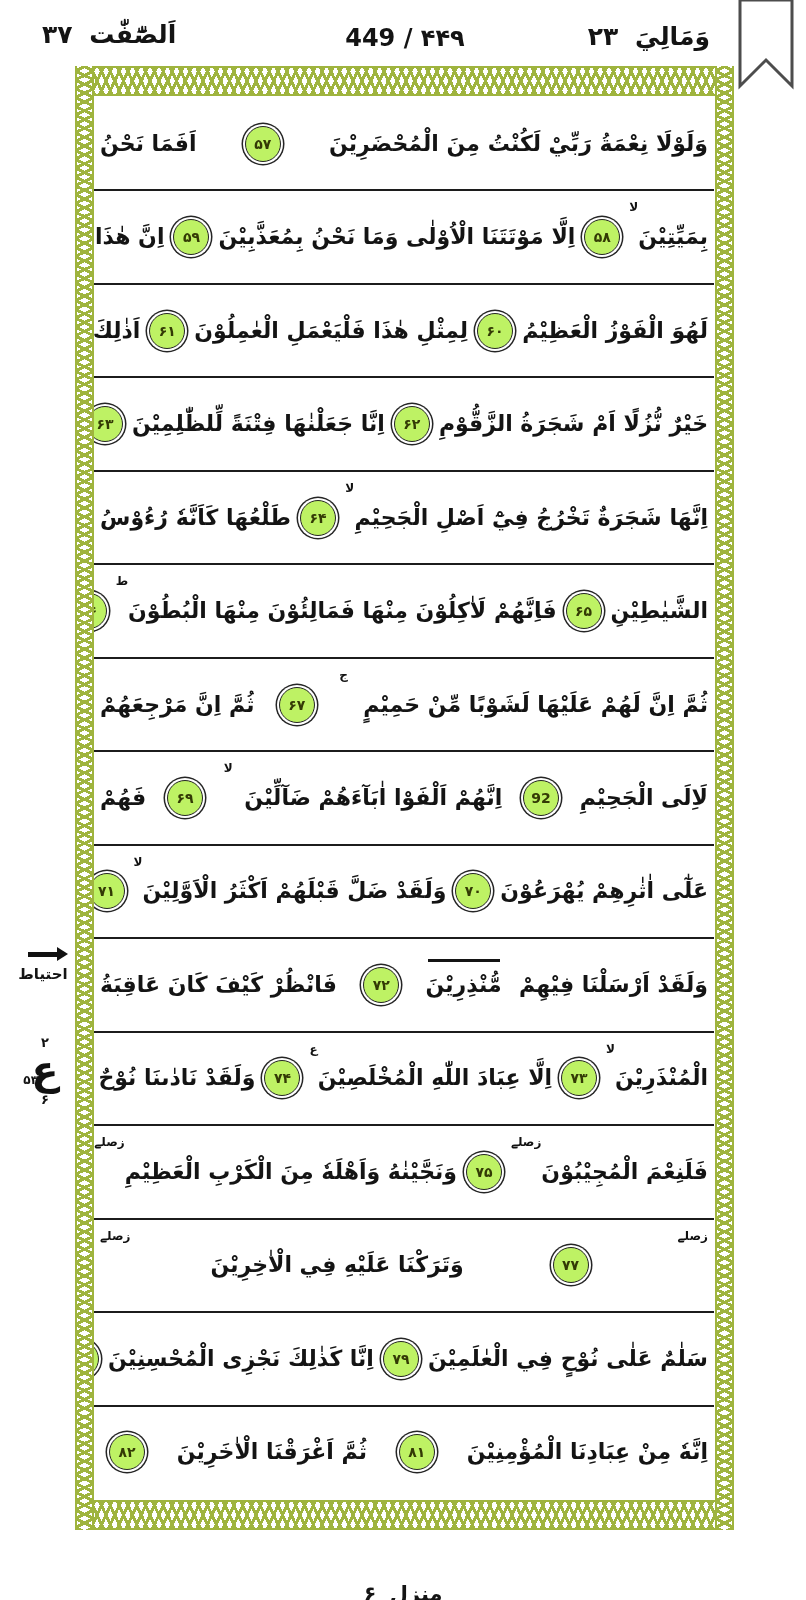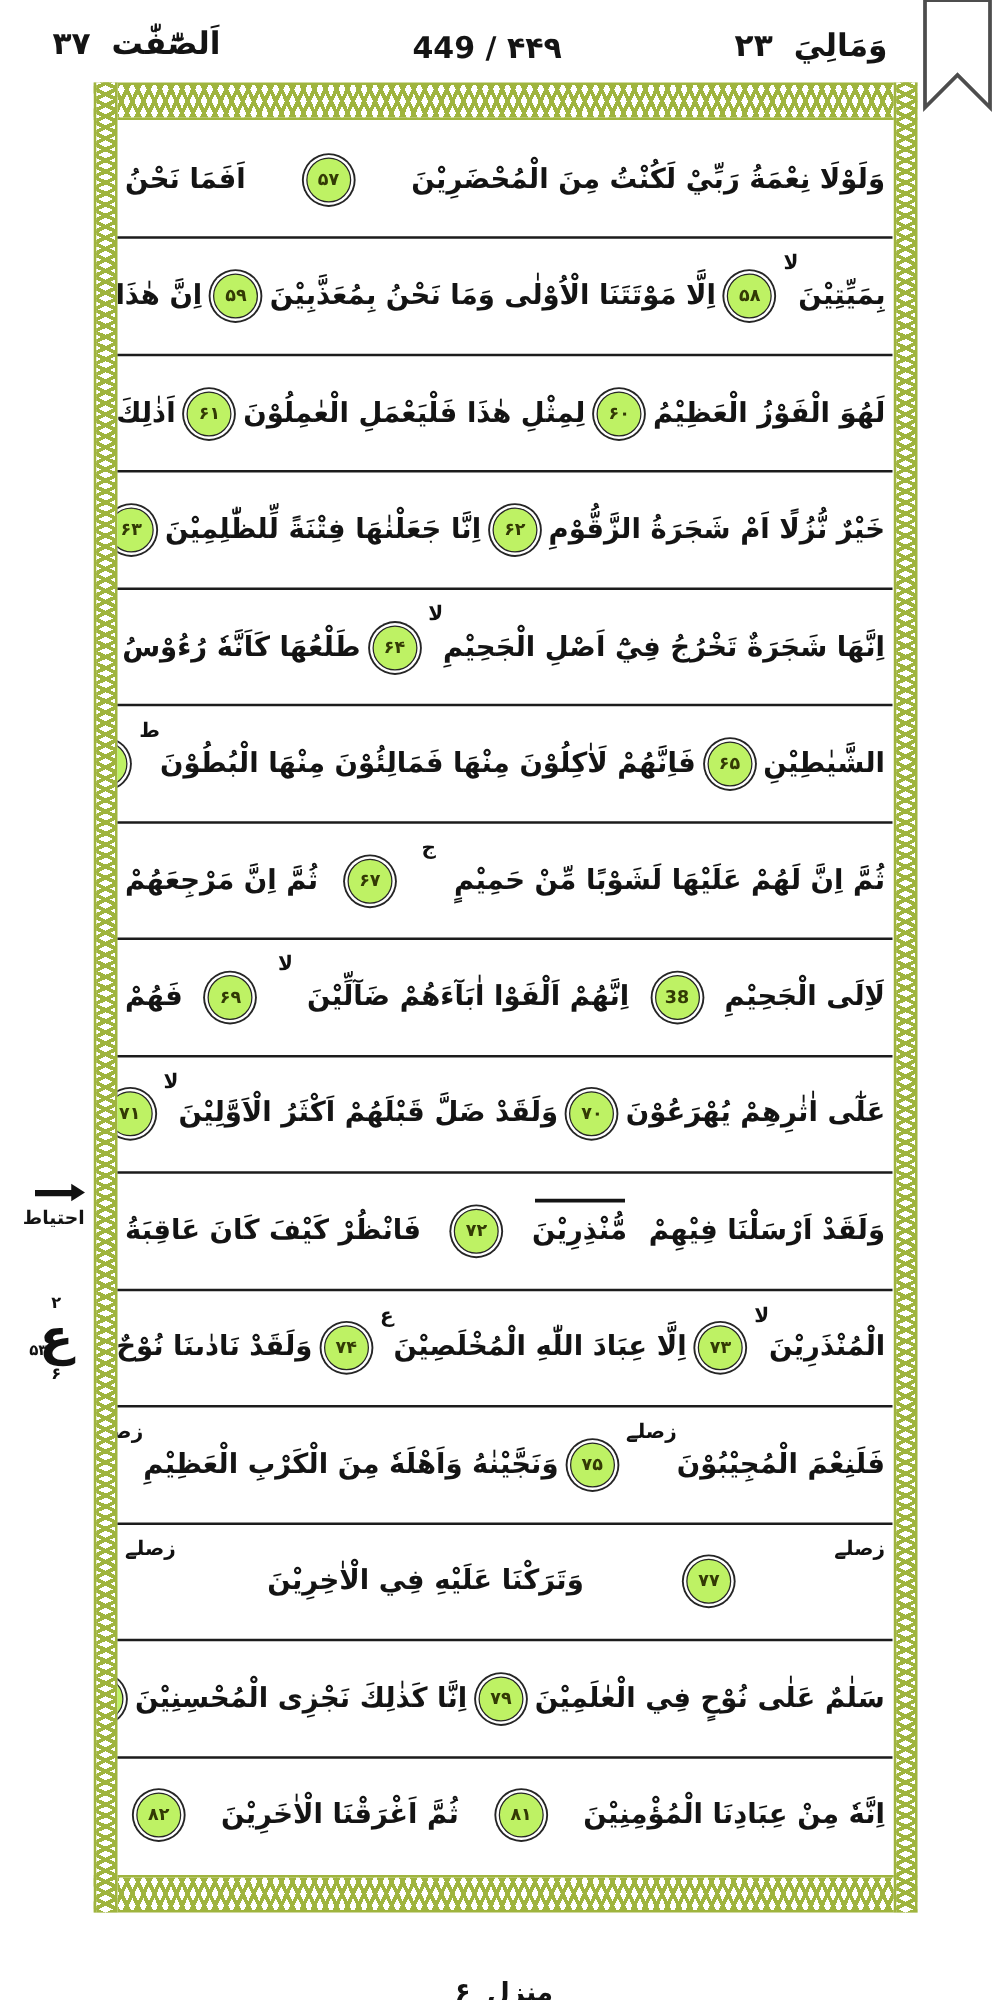--- a/index.html
+++ b/index.html
@@ -1,21 +1,21 @@
 <!DOCTYPE html>
 <html lang="ar"><head>
 <meta charset="utf-8">
 <style>
   html,body{margin:0;padding:0;background:#fff;}
   .page{position:relative;width:806px;height:1600px;background:#fff;overflow:hidden;
         font-family:"DejaVu Sans",sans-serif;color:#141414;}
 
   
   .hdr-surah{position:absolute;top:20px;left:42px;direction:rtl;font-size:25px;font-weight:bold;white-space:nowrap;}
-  .hdr-center{position:absolute;top:24px;left:330px;width:150px;font-size:24px;font-weight:bold;direction:ltr;}
+  .hdr-center{position:absolute;top:24px;left:330px;width:150px;text-align:center;font-size:24px;font-weight:bold;direction:ltr;}
   .hdr-juz{position:absolute;top:22px;right:96px;direction:rtl;font-size:25px;font-weight:bold;white-space:nowrap;}
   .hdr-num{margin-right:8px;}
   .bookmark{position:absolute;top:0;left:736px;width:60px;height:90px;}
 
   
   .bs{position:absolute;background-color:#fff;box-sizing:border-box;}
   .bs.h{background-image:
         repeating-linear-gradient(115deg,#9fb43e 0 3px,rgba(0,0,0,0) 3px 8px),
         repeating-linear-gradient(65deg,#9fb43e 0 3px,rgba(0,0,0,0) 3px 8px);
         border-top:2.5px solid #9fb43e;border-bottom:2.5px solid #9fb43e;}
@@ -33,21 +33,21 @@
   .row{flex:1;display:flex;direction:rtl;justify-content:space-between;align-items:center;
        padding:0 6px;overflow:hidden;}
   .row + .row{border-top:2.4px solid #1c1c1c;}
   .txt{font-size:22px;font-weight:bold;white-space:nowrap;line-height:1.55;}
   .ol{position:relative;}
   .ol::before{content:"";position:absolute;top:-9px;left:2px;right:2px;height:3.5px;background:#141414;}
   .badge{width:36px;height:36px;min-width:36px;border-radius:50%;background:#bef264;
          border:1.5px solid #252525;box-shadow:0 0 0 2px #fff,0 0 0 3.5px #252525;
          display:flex;align-items:center;justify-content:center;margin:0 9px;box-sizing:border-box;}
   .badge-num{font-size:14px;font-weight:bold;color:#333a05;}
-  .mark{font-size:16px;font-weight:bold;color:#111;align-self:flex-start;margin-top:9px;white-space:nowrap;}
+  .mark{font-size:12px;font-weight:bold;color:#111;align-self:flex-start;margin-top:9px;white-space:nowrap;}
 
   
   .ihtiyat{position:absolute;top:946px;left:10px;width:66px;text-align:center;}
   .arrow{display:inline-block;position:relative;width:30px;height:5px;background:#111;margin-bottom:4px;}
   .arrow::after{content:"";position:absolute;right:-10px;top:-5px;border-left:11px solid #111;
                 border-top:7.5px solid transparent;border-bottom:7.5px solid transparent;}
   .ihtiyat-label{display:block;font-size:15px;font-weight:bold;direction:rtl;}
   .ruku{position:absolute;top:1036px;left:18px;width:54px;display:flex;flex-direction:column;
         align-items:center;font-weight:bold;color:#111;direction:rtl;}
   .ruku-top{font-size:13px;line-height:1;}
@@ -152,21 +152,21 @@
         <span class="txt">ثُمَّ اِنَّ لَهُمْ عَلَيْهَا لَشَوْبًا مِّنْ حَمِيْمٍ</span>
         <span class="mark">ج</span>
         <span class="badge">
           <span class="badge-num">۶۷</span>
         </span>
         <span class="txt">ثُمَّ اِنَّ مَرْجِعَهُمْ</span>
       </div>
       <div class="row">
         <span class="txt">لَاِلَى الْجَحِيْمِ</span>
         <span class="badge">
-          <span class="badge-num">38</span>
+          <span class="badge-num">92</span>
         </span>
         <span class="txt">اِنَّهُمْ اَلْفَوْا اٰبَآءَهُمْ ضَآلِّيْنَ</span>
         <span class="mark">لا</span>
         <span class="badge">
           <span class="badge-num">۶۹</span>
         </span>
         <span class="txt">فَهُمْ</span>
       </div>
       <div class="row">
         <span class="txt">عَلٰٓى اٰثٰرِهِمْ يُهْرَعُوْنَ</span>

